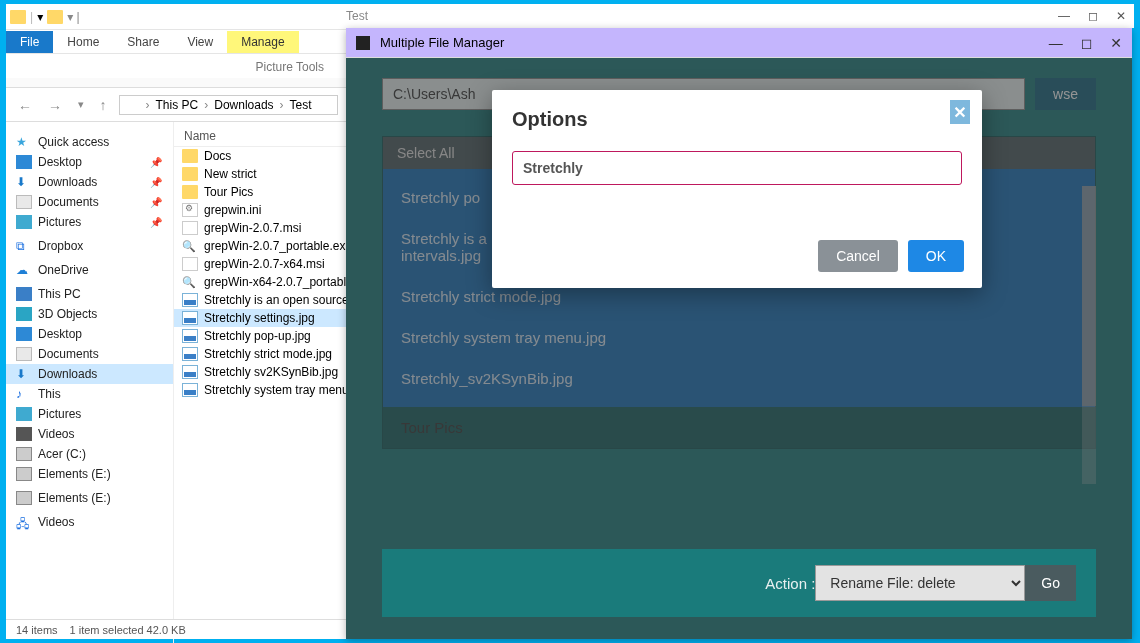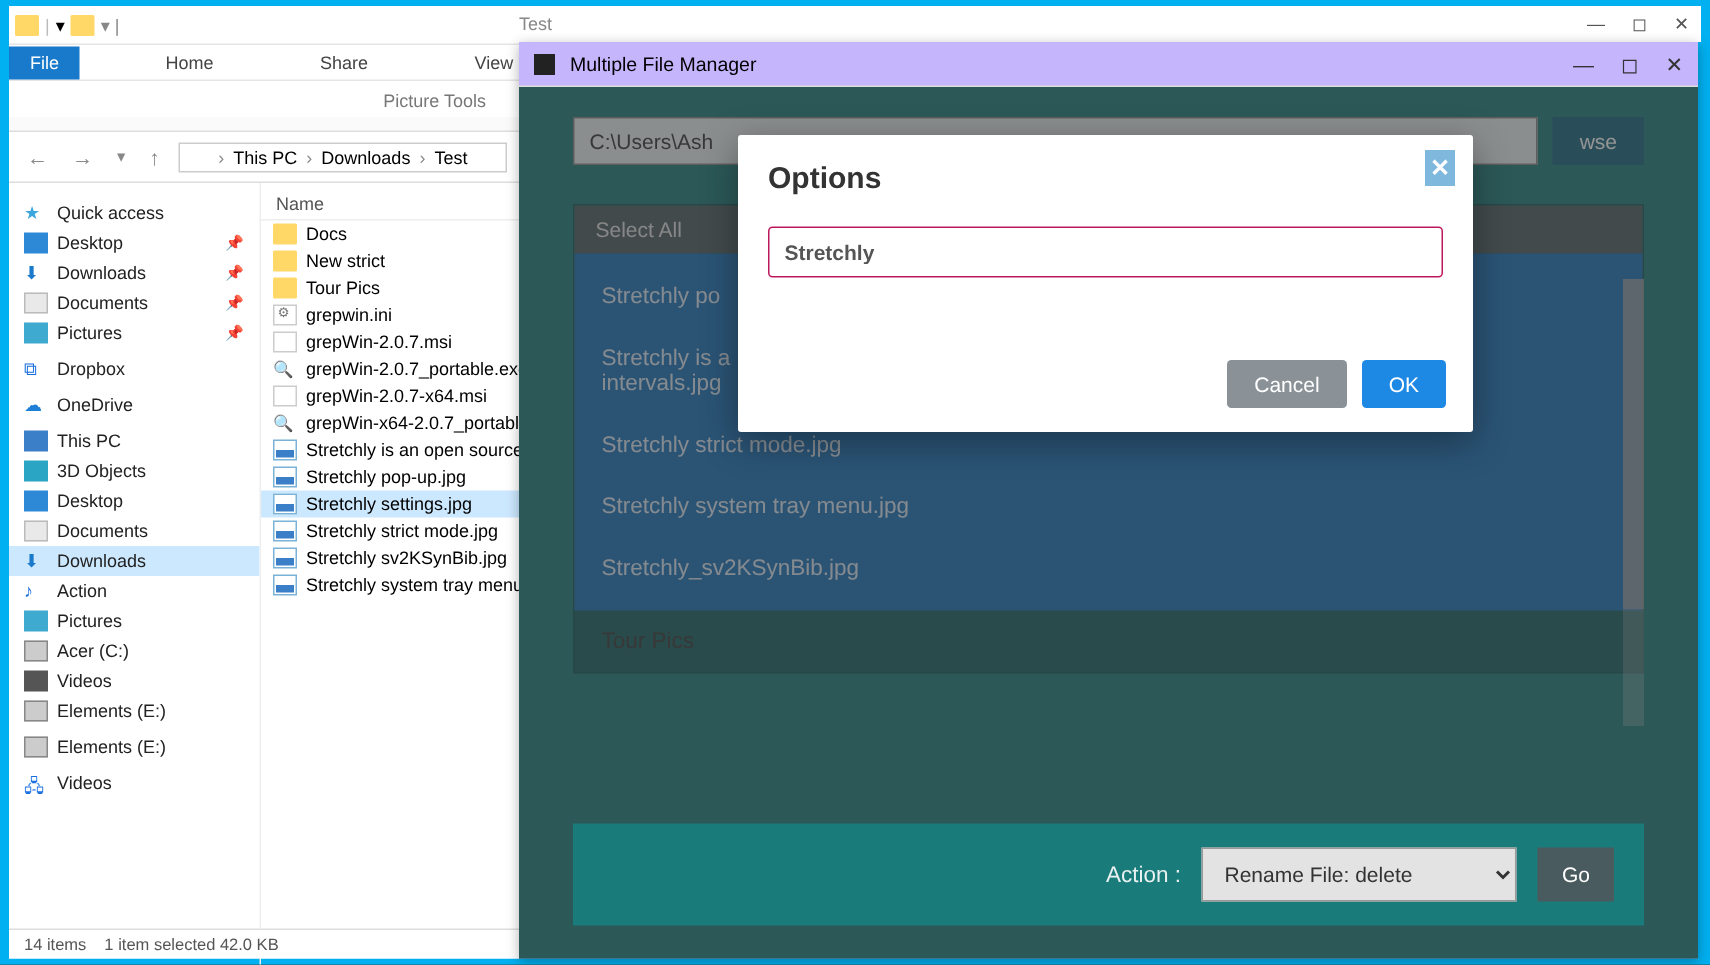--- a/index.html
+++ b/index.html
@@ -2,21 +2,21 @@
 <html><head>
 <meta charset="utf-8">
 <style>
 * { margin: 0; padding: 0; box-sizing: border-box; font-family: "Segoe UI", Tahoma, sans-serif; }
 body { width: 1140px; height: 643px; background: #00b0f0; overflow: hidden; position: relative; font-size: 12px; }
 
 
 .explorer { position: absolute; top: 4px; left: 6px; width: 340px; height: 635px; background: #fff; }
 .exp-titlebar { height: 26px; background: #fff; display: flex; align-items: center; padding: 0 4px; gap: 4px; border-bottom: 1px solid #e5e5e5; }
 .exp-titlebar .folder-ico { width: 16px; height: 14px; background: #ffd868; border-radius: 1px; }
-.exp-ribbon-tabs { height: 24px; display: flex; align-items: flex-end; background: #fff; border-bottom: 1px solid #e5e5e5; gap: 43px; }
+.exp-ribbon-tabs { height: 24px; display: flex; align-items: flex-end; background: #fff; border-bottom: 1px solid #e5e5e5; }
 .rtab { padding: 4px 14px; font-size: 12px; color: #444; }
 .rtab.file { background: #1979ca; color: #fff; }
 .rtab.manage { background: #fff77a; color: #333; }
 .rtab.ptools { color: #777; }
 .ribbon-strip { height: 10px; background: #fafafa; border-bottom: 1px solid #ddd; }
 .exp-addr { height: 34px; display: flex; align-items: center; gap: 8px; padding: 0 8px; border-bottom: 1px solid #ddd; }
 .nav-arrow { color: #888; font-size: 14px; padding: 2px 4px; }
 .addrbox { flex: 1; display: flex; align-items: center; gap: 6px; border: 1px solid #ccc; padding: 2px 6px; background: #fff; font-size: 12px; }
 .addrbox .sep { color: #888; }
 .exp-body { display: flex; height: 530px; }
@@ -69,21 +69,21 @@
 .mfm-path { display: flex; gap: 10px; }
 .mfm-path input { flex: 1; background: rgba(255,255,255,.9); border: 1px solid #888; padding: 6px 10px; font-size: 14px; color: #333; }
 .mfm-path .browse { background: #12637c; color: #fff; padding: 8px 18px; border: none; font-size: 14px; }
 .mfm-list { margin-top: 26px; background: rgba(0,0,0,.18); border: 1px solid rgba(0,0,0,.15); }
 .selall { background: #4a5b5f; padding: 8px 14px; font-size: 14px; color: #e0e0e0; }
 .selitems { background: #1670b8; padding: 8px 0; }
 .selitem { padding: 12px 18px; font-size: 15px; color: #dce9f5; }
 .unselitem { background: rgba(0,0,0,.05); padding: 12px 18px; font-size: 15px; color: #333; }
 .scrolltrack { position: absolute; right: 36px; top: 128px; width: 14px; height: 298px; background: rgba(200,200,200,.3); }
 .scrollthumb { position: absolute; top: 0; left: 0; right: 0; height: 220px; background: rgba(160,160,160,.7); }
-.mfm-action { position: absolute; left: 36px; right: 36px; bottom: 22px; background: #1a7b7b; padding: 16px 20px; display: flex; align-items: center; justify-content: flex-end; gap: 14px; }
+.mfm-action { position: absolute; left: 36px; right: 36px; bottom: 22px; background: #1a7b7b; padding: 16px 20px; display: flex; align-items: center; justify-content: flex-end; }
 .mfm-action .albl { color: #e8f0f0; font-size: 15px; }
 .mfm-action select { background: #e3e3e3; border: 1px solid #999; padding: 8px 10px; font-size: 14px; color: #333; width: 210px; }
 .mfm-action .go { background: #4a5b5f; color: #fff; border: none; padding: 10px 16px; font-size: 14px; }
 
 
 .modal { position: absolute; top: 90px; left: 492px; width: 490px; height: 198px; background: #fff; box-shadow: 0 6px 24px rgba(0,0,0,.35); border-radius: 2px; padding: 18px 20px; z-index: 10; }
 .modal-close { position: absolute; top: 10px; right: 12px; width: 20px; height: 24px; background: #7eb8dd; color: #fff; display: flex; align-items: center; justify-content: center; font-size: 16px; font-weight: bold; }
 .modal h2 { font-size: 20px; font-weight: 600; color: #333; margin-bottom: 20px; }
 .modal input { width: 100%; border: 1px solid #be185d; border-radius: 3px; padding: 8px 10px; font-size: 14px; color: #555; font-weight: bold; }
 .modal-btns { position: absolute; bottom: 16px; right: 18px; display: flex; gap: 10px; }
@@ -177,33 +177,33 @@
       <div class="navitem">
           <span class="ico doc"></span>
           <span>Documents</span>
         </div>
       <div class="navitem sel">
           <span class="ico dl">⬇</span>
           <span>Downloads</span>
         </div>
       <div class="navitem">
           <span class="ico mus">♪</span>
-          <span>Action</span>
+          <span>This</span>
         </div>
       <div class="navitem">
           <span class="ico pic"></span>
           <span>Pictures</span>
         </div>
       <div class="navitem">
+          <span class="ico vid"></span>
+          <span>Videos</span>
+        </div>
+      <div class="navitem">
           <span class="ico drv"></span>
           <span>Acer (C:)</span>
-        </div>
-      <div class="navitem">
-          <span class="ico vid"></span>
-          <span>Videos</span>
         </div>
       <div class="navitem">
           <span class="ico drv"></span>
           <span>Elements (E:)</span>
         </div>
       <div class="navitem navhdr">
           <span class="ico drv"></span>
           <span>Elements (E:)</span>
         </div>
       <div class="navitem navhdr">
@@ -243,27 +243,27 @@
             <span>grepWin-2.0.7-x64.msi</span>
           </div>
           <div class="fitem">
             <span class="fico exe"></span>
             <span>grepWin-x64-2.0.7_portable</span>
           </div>
           <div class="fitem">
             <span class="fico jpg"></span>
             <span>Stretchly is an open source</span>
           </div>
+          <div class="fitem sel">
+            <span class="fico jpg"></span>
+            <span>Stretchly settings.jpg</span>
+          </div>
           <div class="fitem">
             <span class="fico jpg"></span>
             <span>Stretchly pop-up.jpg</span>
-          </div>
-          <div class="fitem sel">
-            <span class="fico jpg"></span>
-            <span>Stretchly settings.jpg</span>
           </div>
           <div class="fitem">
             <span class="fico jpg"></span>
             <span>Stretchly strict mode.jpg</span>
           </div>
           <div class="fitem">
             <span class="fico jpg"></span>
             <span>Stretchly sv2KSynBib.jpg</span>
           </div>
           <div class="fitem">

